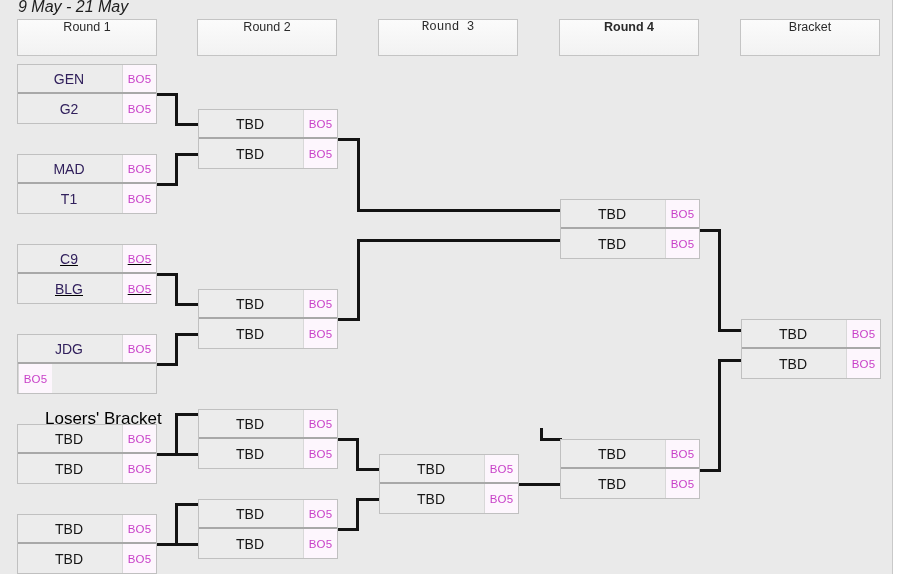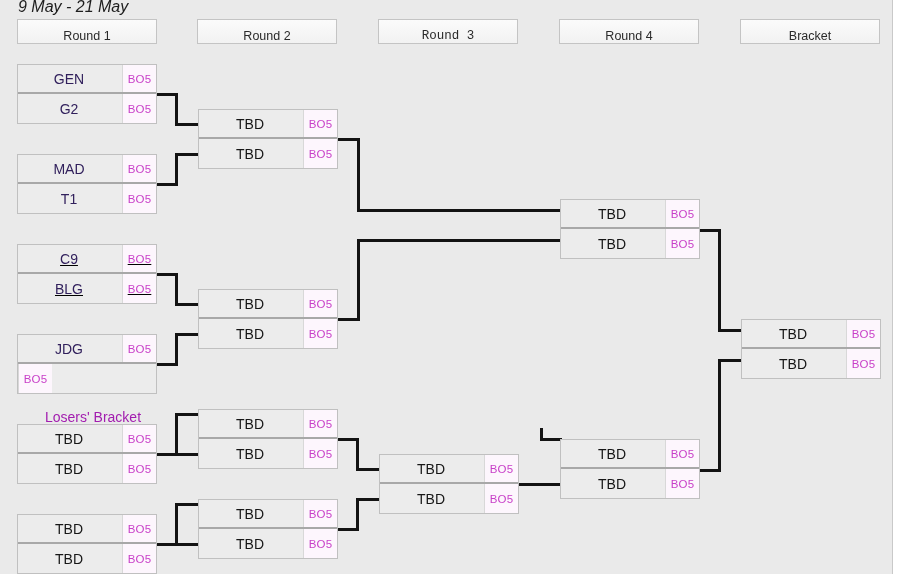--- a/index.html
+++ b/index.html
@@ -41,35 +41,35 @@
     top: -2px;
     font-style: italic;
     font-size: 16px;
     color: #1d1d1d;
     font-family: "Liberation Sans", sans-serif;
     white-space: nowrap;
   }
 
   .round-header {
     position: absolute;
-    height: 25px;
+    height: 37px;
     background: linear-gradient(to bottom, #fbfbfb 0%, #f2f2f2 100%);
     border: 1px solid #c4c4c4;
     box-sizing: border-box;
     display: flex;
-    align-items: flex-end;
+    align-items: flex-start;
     justify-content: center;
     font-size: 12.5px;
     color: #2a2a2a;
   }
 
   .section-label {
     position: absolute;
-    font-size: 14px;
-    color: #a21caf;
+    font-size: 17px;
+    color: #000000;
     white-space: nowrap;
   }
 
   
   .match {
     position: absolute;
     box-sizing: border-box;
     border: 1px solid #c0c0c0;
     background: #ececec;
   }
@@ -126,21 +126,21 @@
 
   <div class="round-header" style="left:17px; top:19px; width:140px;">
     <span>Round 1</span>
   </div>
   <div class="round-header" style="left:197px; top:19px; width:140px;">
     <span>Round 2</span>
   </div>
   <div class="round-header" style="left:378px; top:19px; width:140px;font-family:Liberation Mono, monospace;">
     <span>Round 3</span>
   </div>
-  <div class="round-header" style="left:559px; top:19px; width:140px;">
+  <div class="round-header" style="left:559px; top:19px; width:140px;font-weight:bold;">
     <span>Round 4</span>
   </div>
   <div class="round-header" style="left:740px; top:19px; width:140px;">
     <span>Bracket</span>
   </div>
 
   <div class="section-label" style="left:45px; top:409px;">Losers' Bracket</div>
 
   <div class="ln h" style="left:156px; top:93px;  width:22px;"></div>
   <div class="ln v" style="left:175px; top:93px;  height:33px;"></div>

